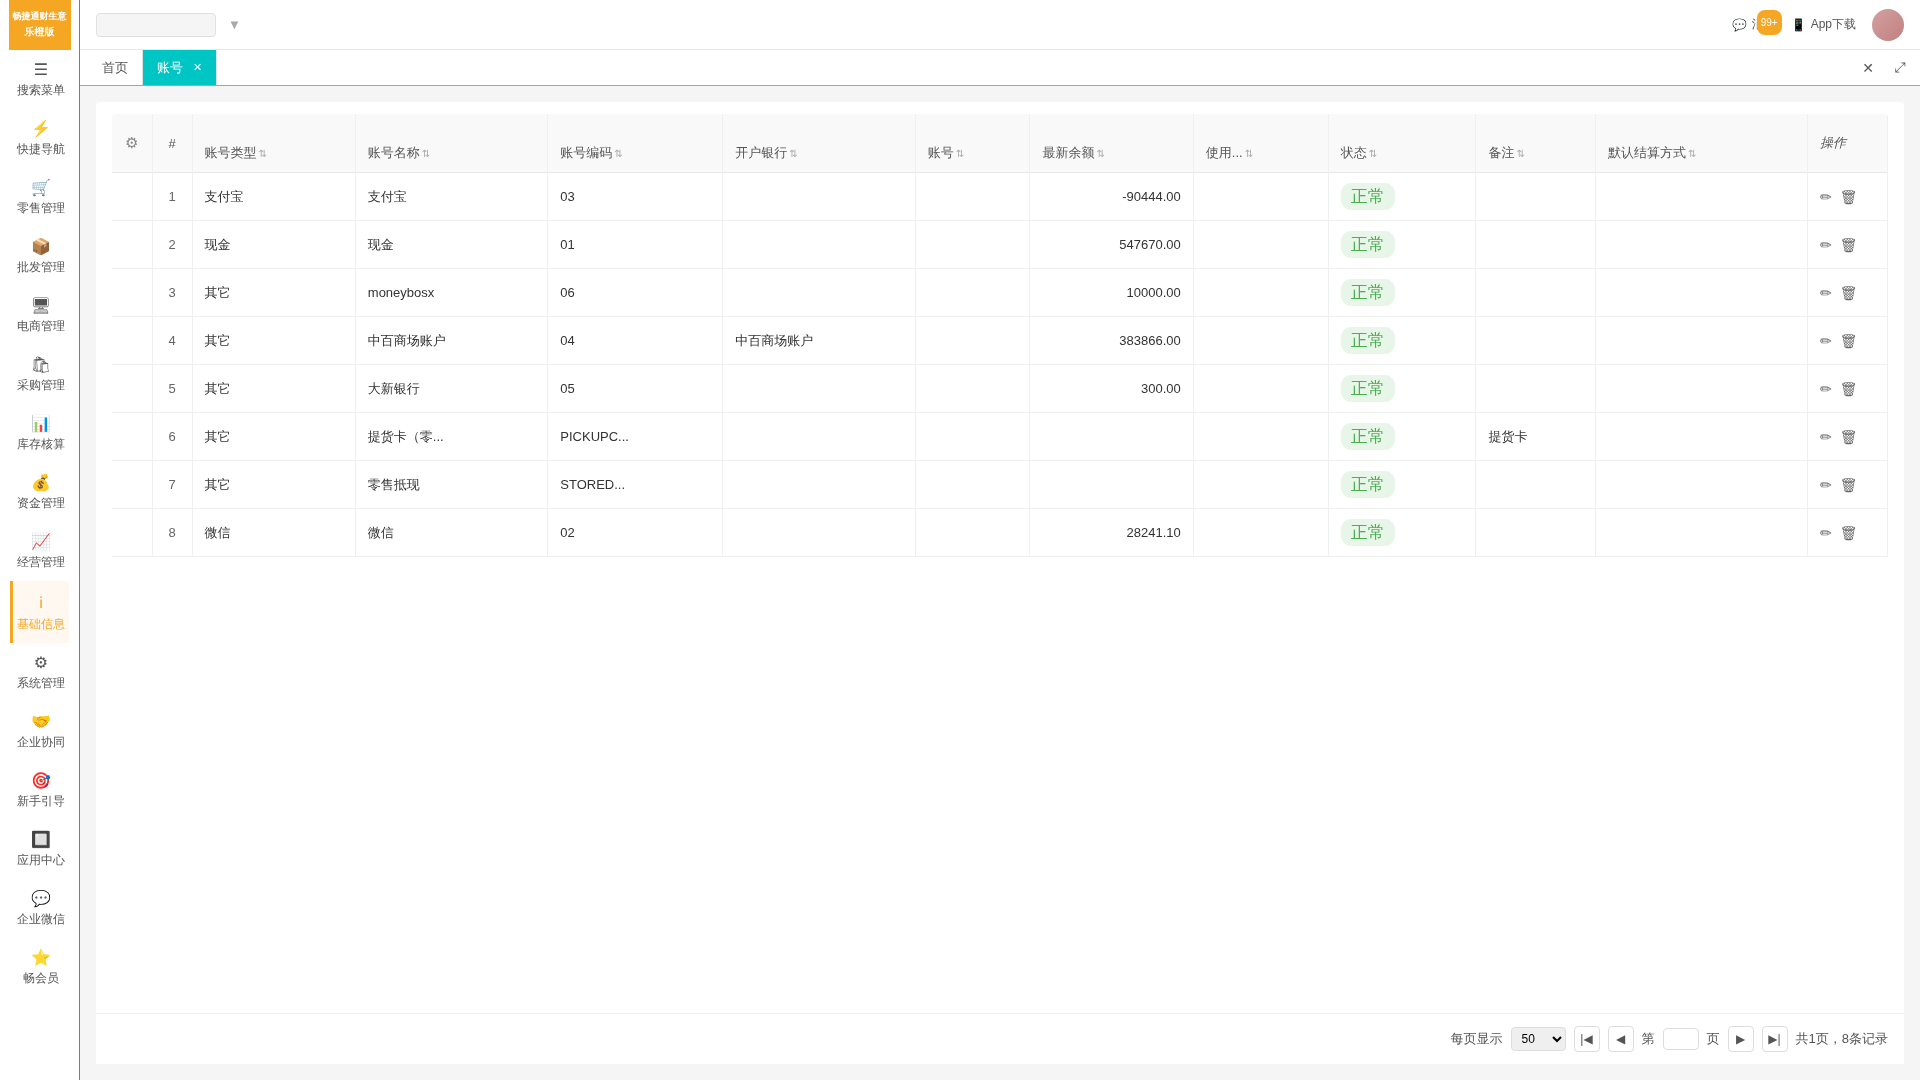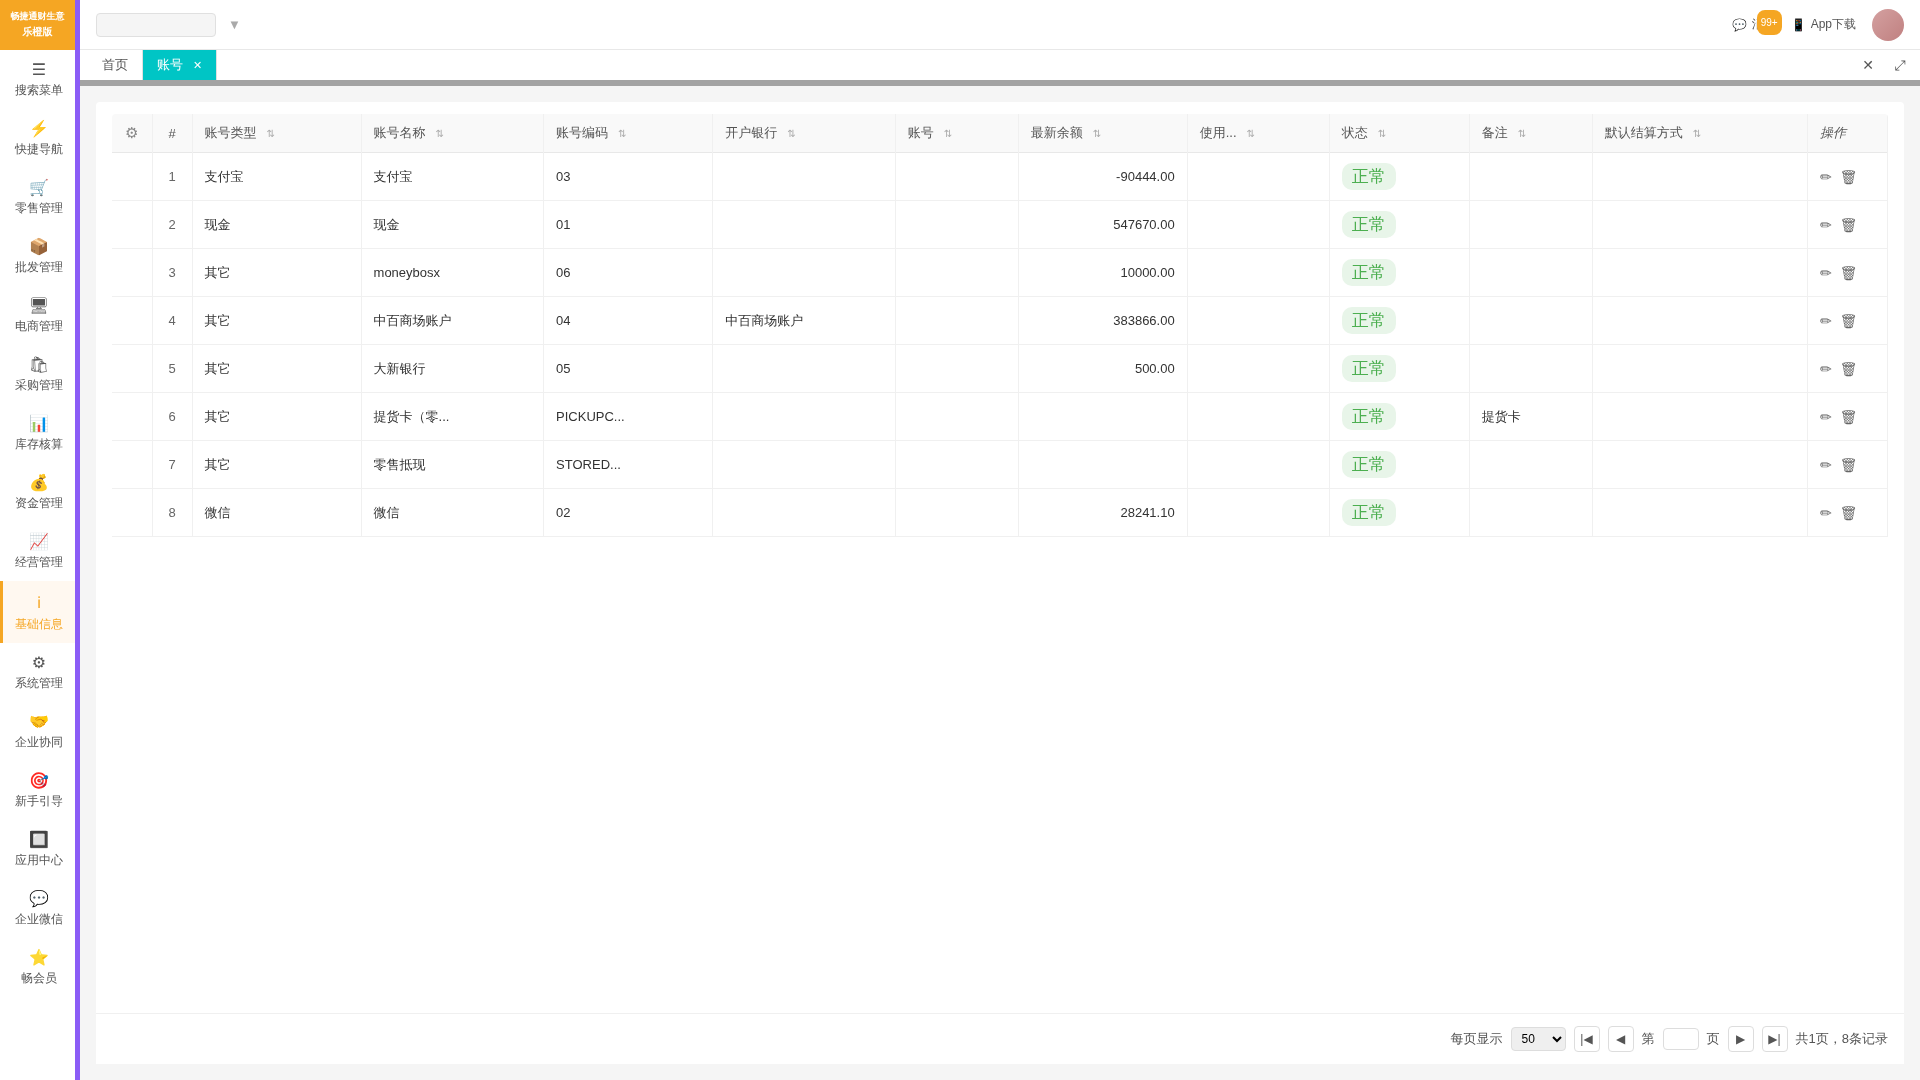--- a/index.html
+++ b/index.html
@@ -4,22 +4,23 @@
   <style>
     * { margin: 0; padding: 0; box-sizing: border-box; }
     body { font-family: "Microsoft YaHei", sans-serif; font-size: 13px; background: #f5f5f5; display: flex; height: 1080px; overflow: hidden; }
 
     
     .sidebar {
       width: 80px;
       background: #fff;
       display: flex;
       flex-direction: column;
-      border-right: 5px solid #8b5cf6;
+      border-right: 1px solid #8b5cf6;
       flex-shrink: 0;
+      align-items: center;
     }
     .sidebar-logo {
       background: #f5a623;
       height: 50px;
       display: flex;
       align-items: center;
       justify-content: center;
       color: #fff;
       font-size: 11px;
       font-weight: bold;
@@ -125,21 +126,21 @@
       background: #e0e0e0;
       overflow: hidden;
     }
 
     
     .tab-bar {
       height: 36px;
       background: #fff;
       display: flex;
       align-items: center;
-      border-bottom: 6px solid #a3a3a3;
+      border-bottom: 1px solid #a3a3a3;
       flex-shrink: 0;
       padding: 0 8px;
     }
     .tab-item {
       height: 100%;
       display: flex;
       align-items: center;
       padding: 0 14px;
       font-size: 13px;
       cursor: pointer;
@@ -264,21 +265,21 @@
       padding: 10px 12px;
       font-size: 13px;
       font-weight: 500;
       color: #555;
       text-align: left;
       white-space: nowrap;
       border-right: 1px solid #f0f0f0;
     }
     thead th:first-child { width: 40px; text-align: center; }
     thead th:nth-child(2) { width: 50px; text-align: center; }
-    .th-sort { display: flex; align-items: center; gap: 10px; }
+    .th-sort { display: flex; align-items: center; gap: 2px; margin-top: 20px; }
     .sort-icon { color: #aaa; font-size: 10px; }
 
     tbody tr {
       border-bottom: 1px solid #f0f0f0;
     }
     tbody td {
       padding: 10px 12px;
       font-size: 13px;
       color: #333;
       border-right: 1px solid #f0f0f0;
@@ -624,21 +625,21 @@
     </td>
   </tr>
               <tr>
     <td></td>
     <td style="text-align:center;color:#666;">5</td>
     <td>其它</td>
     <td>大新银行</td>
     <td>05</td>
     <td></td>
     <td></td>
-    <td style="text-align:right;">500.00</td>
+    <td style="text-align:right;">300.00</td>
     <td></td>
     <td><span class="status-badge">正常</span></td>
     <td></td>
     <td></td>
     <td>
       <div class="action-btns">
         <span class="action-btn">✏</span>
         <span class="action-btn">🗑</span>
       </div>
     </td>

